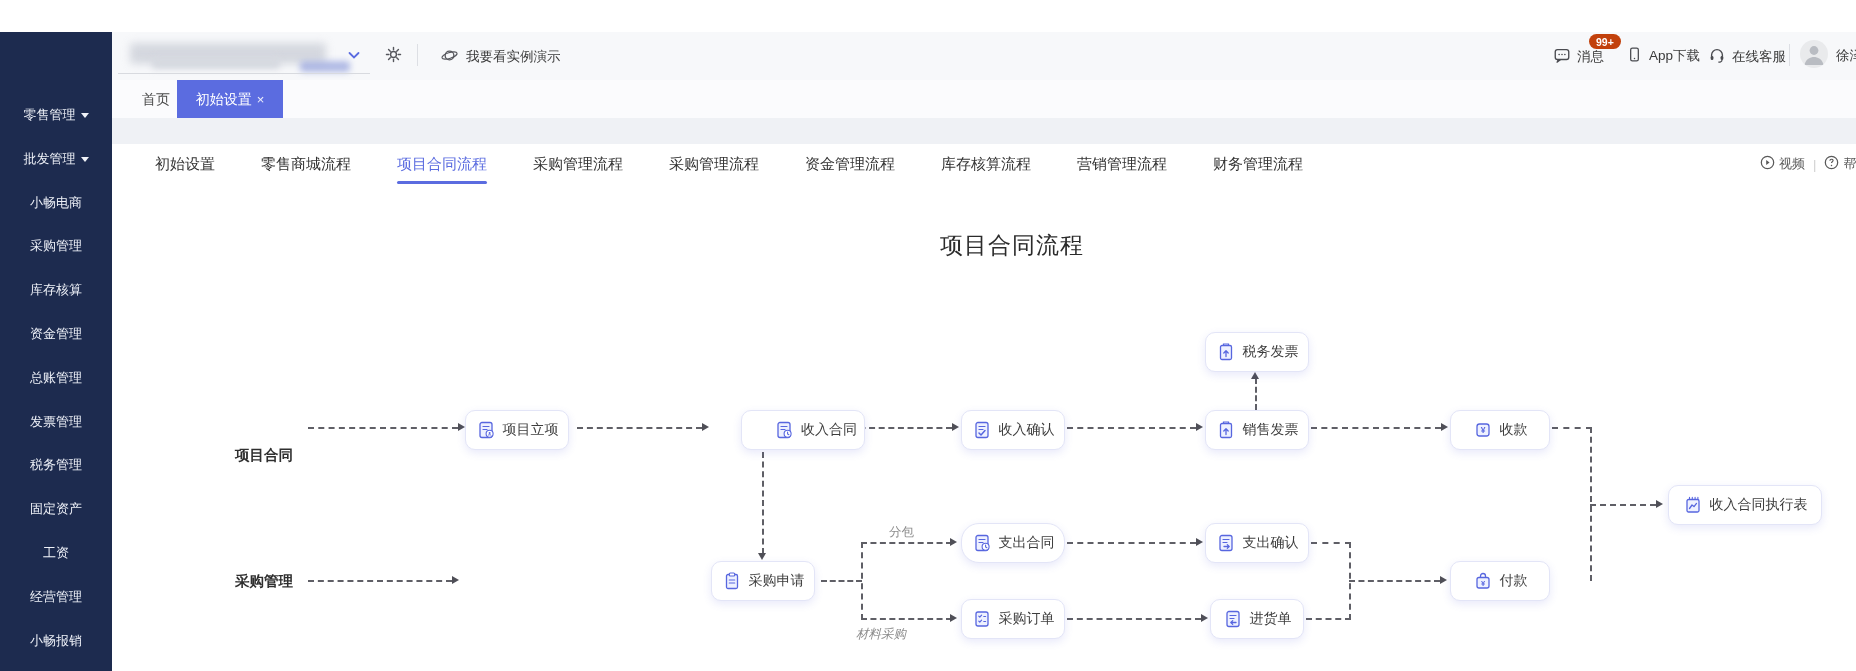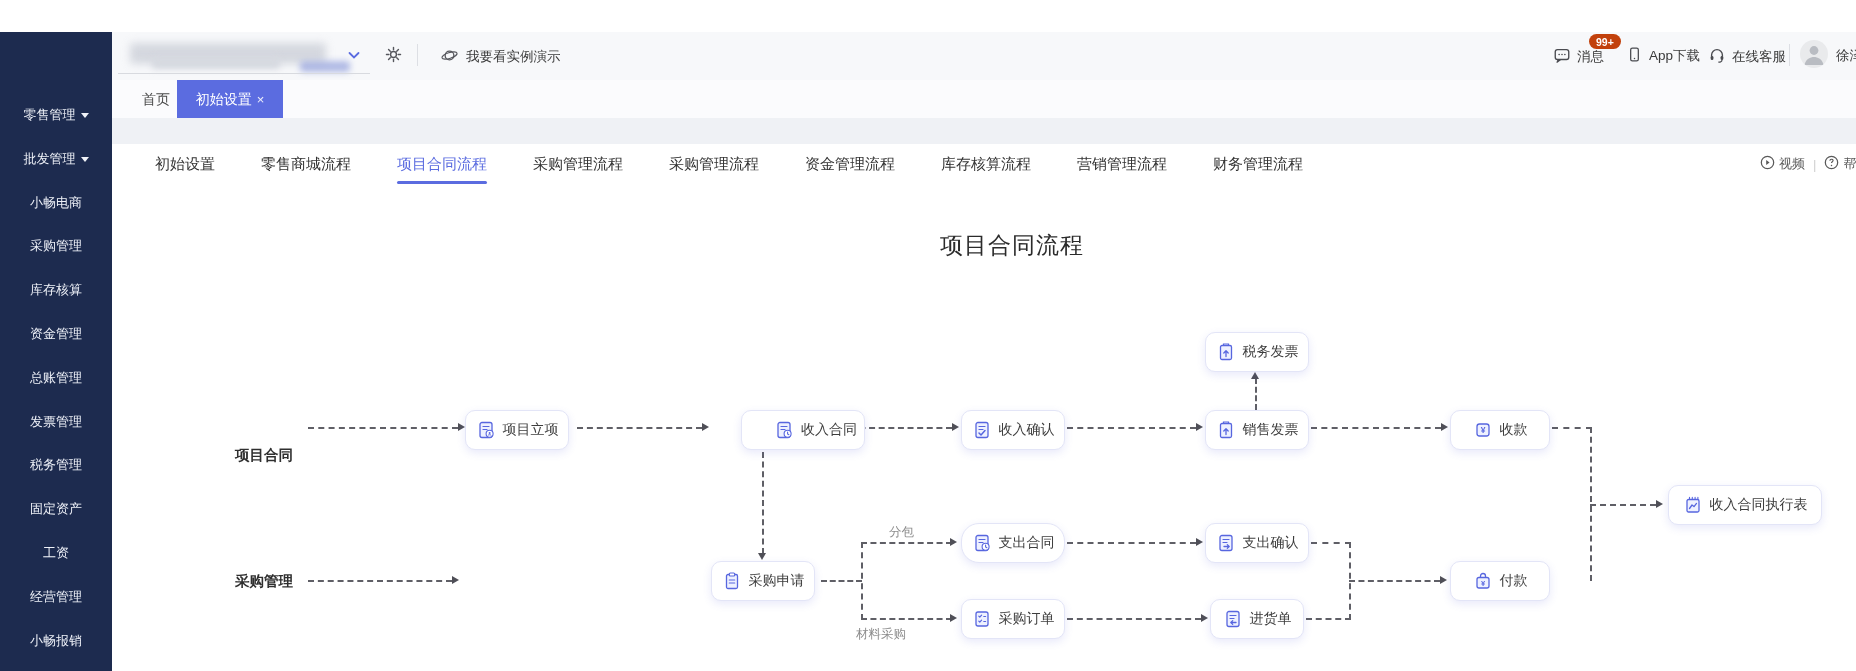--- a/index.html
+++ b/index.html
@@ -232,21 +232,21 @@
 
   <div class="vl" style="left:1255px;top:378px;height:32px;"></div>
   <div class="arr u" style="left:1251px;top:372px;"></div>
   <div class="vl" style="left:762px;top:452px;height:102px;"></div>
   <div class="arr d" style="left:758px;top:553px;"></div>
   <div class="vl" style="left:861px;top:542px;height:78px;"></div>
   <div class="vl" style="left:1349px;top:542px;height:78px;"></div>
   <div class="vl" style="left:1590px;top:427px;height:154px;"></div>
 
   <div class="edge-label" style="left:889px;top:524px;">分包</div>
-  <div class="edge-label" style="left:856px;top:626px;">材料采购</div>
+  <div class="edge-label" style="left:856px;top:626px;font-style:italic;">材料采购</div>
 
   <div class="node" style="left:1205px;top:332px;width:104px;">
       <span class="nicon">
         <svg width="20" height="20" viewBox="0 0 20 20">
           <rect x="4.5" y="3.5" width="11" height="14" rx="1.5" fill="#eef1ff" stroke="#5766df" stroke-width="1.3"></rect>
           <path d="M7.5 3.5V2h5v1.5" stroke="#5766df" stroke-width="1.2" fill="none"></path>
           <path d="M10 14.5V9M7.8 11l2.2-2.2L12.2 11" stroke="#5766df" stroke-width="1.3" fill="none" stroke-linecap="round" stroke-linejoin="round"></path>
         </svg>
       </span>
       <span>税务发票</span>

